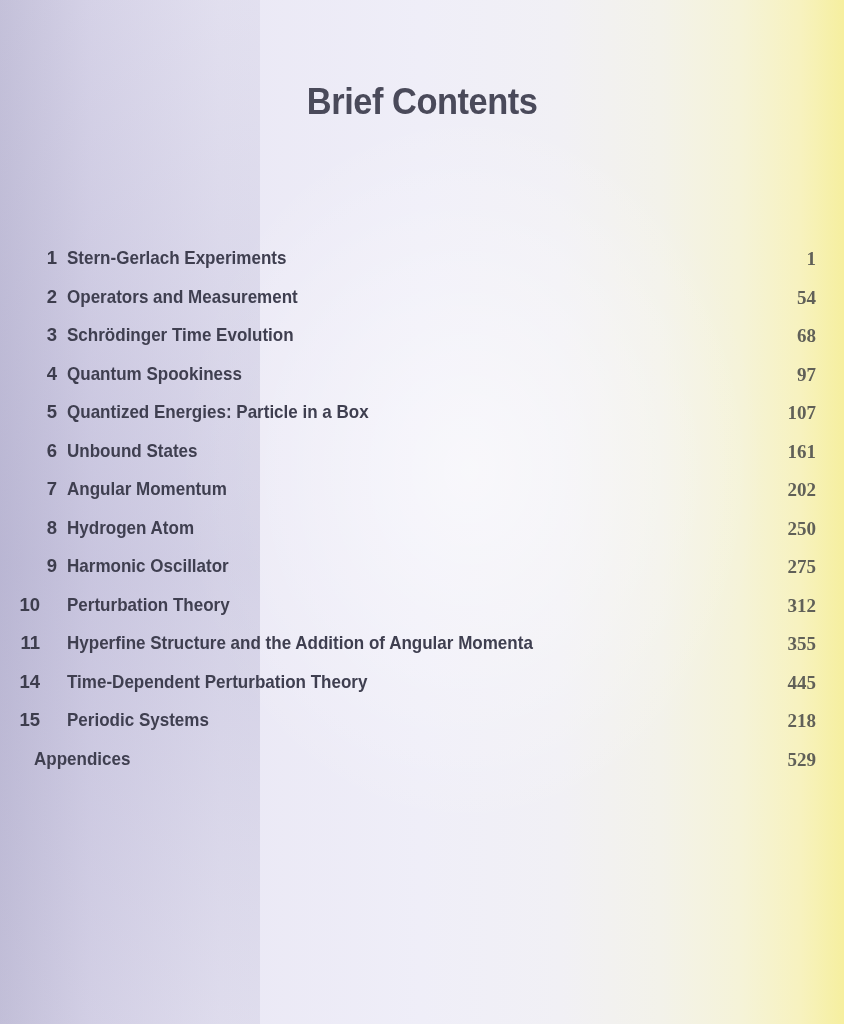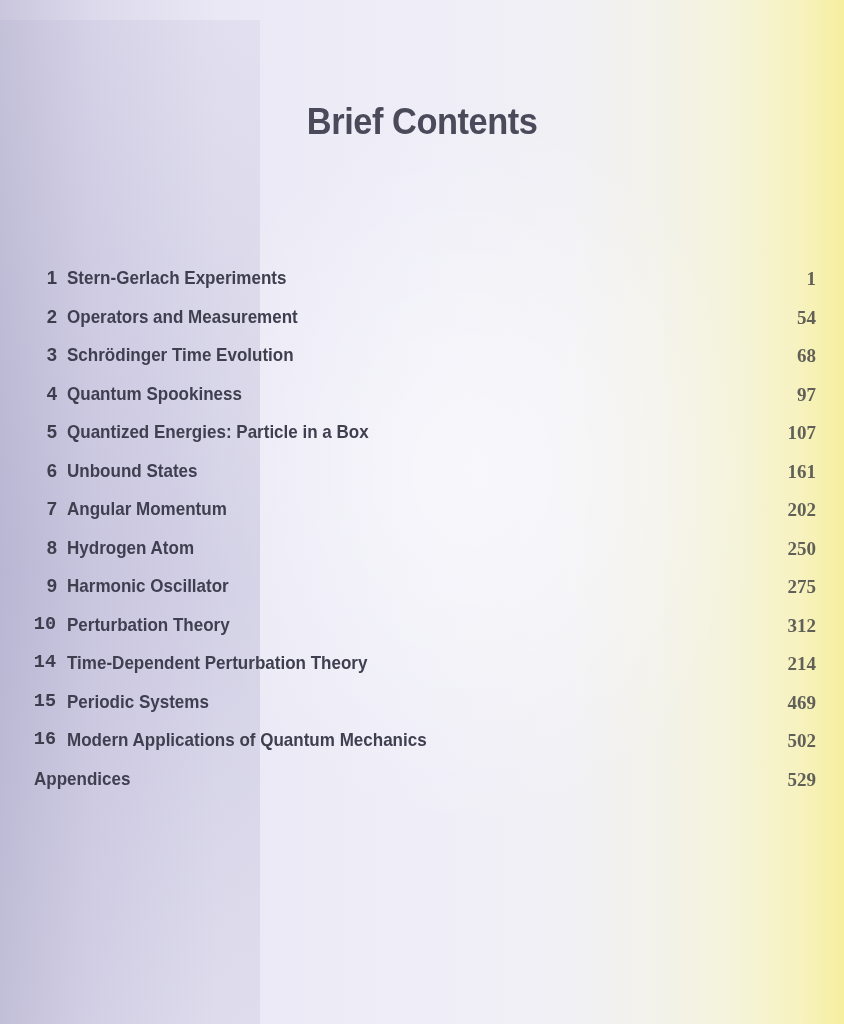--- a/index.html
+++ b/index.html
@@ -21,21 +21,20 @@
           #efeef8 420px,
           #f1f0f5 560px,
           #f3f2ea 660px,
           #f5f3d8 740px,
           #f7f2bf 800px,
           #f6ef9f 844px);
     }
     .page {
       position: absolute;
       inset: 0;
-      margin-top: 20px;
     }
     .shade-left {
       position: absolute;
       left: 0; top: 0; bottom: 0;
       width: 260px;
       background: linear-gradient(180deg, rgba(150,145,185,0.10) 0%, rgba(130,125,175,0.22) 55%, rgba(150,145,185,0.14) 100%);
       pointer-events: none;
     }
     .title {
       position: absolute;
@@ -85,21 +84,21 @@
       top: 4px;
       right: 28px;
       font-family: "Liberation Serif", "DejaVu Serif", serif;
       font-size: 19px;
       font-weight: bold;
       color: #606058;
       text-align: right;
     }
     .toc-row.chapter .num { left: 31px; }
     .toc-row.chapter .label { left: 67px; }
-    .toc-row.chapter.two-digit .num { left: 30px; font-family: Liberation Mono, monospace; }
+    .toc-row.chapter.two-digit .num { left: 14px; }
     .toc-row.chapter.two-digit .label { left: 67px; }
     .toc-row.back .label { left: 34px; }
   </style>
 </head>
 <body>
 
 <div class="page">
   <div class="shade-left"></div>
 
   <h1 class="title">Brief Contents</h1>
@@ -159,40 +158,40 @@
       <span class="label">Harmonic Oscillator</span>
       <span class="page-num">275</span>
     </div>
 
     <div class="toc-row chapter two-digit">
       <span class="num">10</span>
       <span class="label">Perturbation Theory</span>
       <span class="page-num">312</span>
     </div>
 
+    <div class="toc-row chapter two-digit">
+      <span class="num">11</span>
+      <span class="label">Hyperfine Structure and the Addition of Angular Momenta</span>
+      <span class="page-num">355</span>
+    </div>
 
 
 
     <div class="toc-row chapter two-digit">
       <span class="num">14</span>
       <span class="label">Time-Dependent Perturbation Theory</span>
-      <span class="page-num">214</span>
+      <span class="page-num">445</span>
     </div>
 
     <div class="toc-row chapter two-digit">
       <span class="num">15</span>
       <span class="label">Periodic Systems</span>
-      <span class="page-num">469</span>
+      <span class="page-num">218</span>
     </div>
 
-    <div class="toc-row chapter two-digit">
-      <span class="num">16</span>
-      <span class="label">Modern Applications of Quantum Mechanics</span>
-      <span class="page-num">502</span>
-    </div>
 
     <div class="toc-row back">
       <span class="label">Appendices</span>
       <span class="page-num">529</span>
     </div>
 
 
   </div>
 </div>
 

